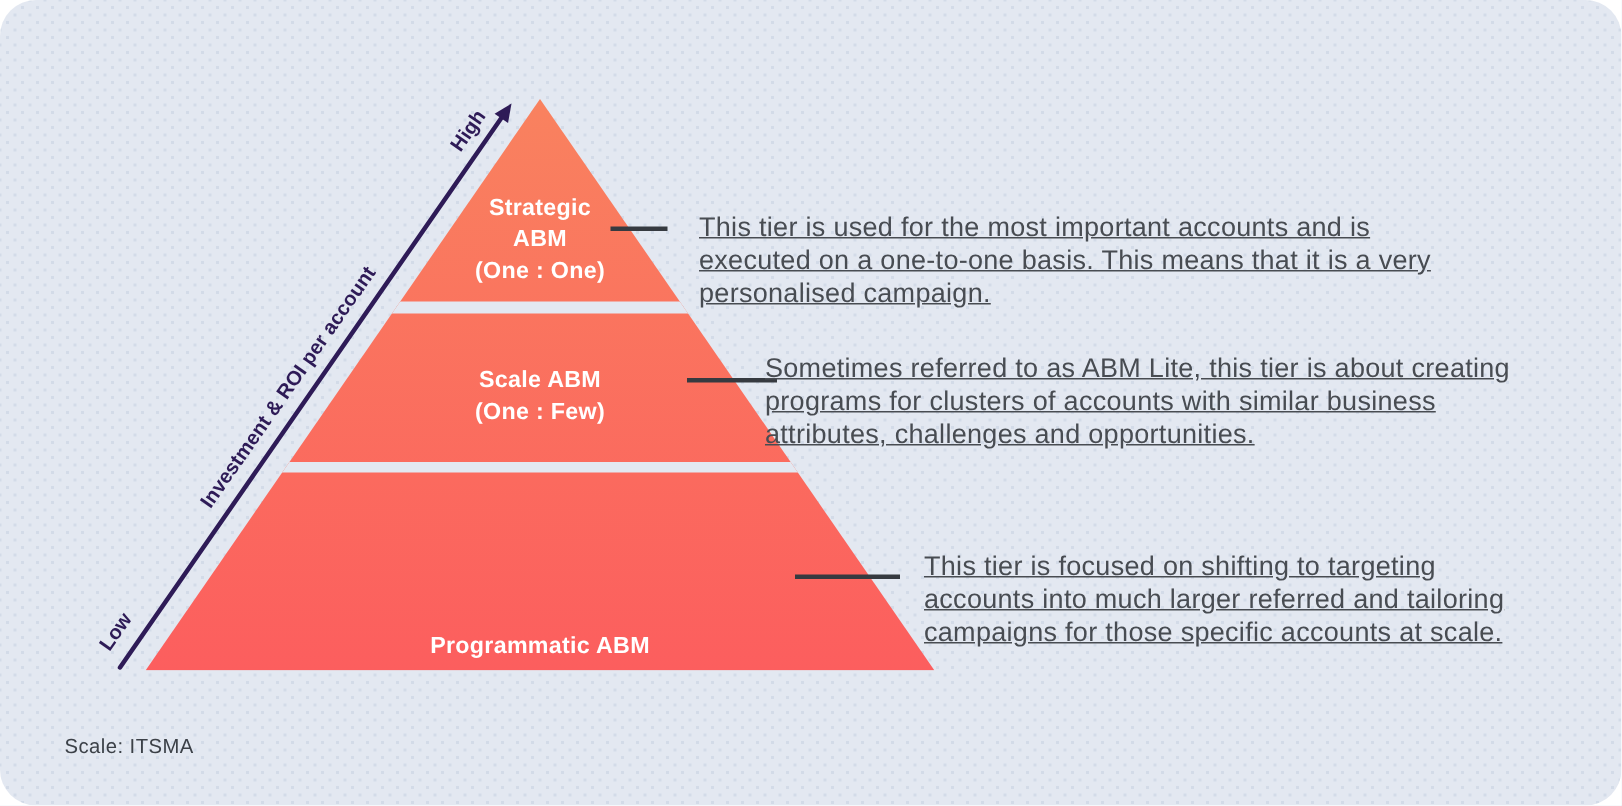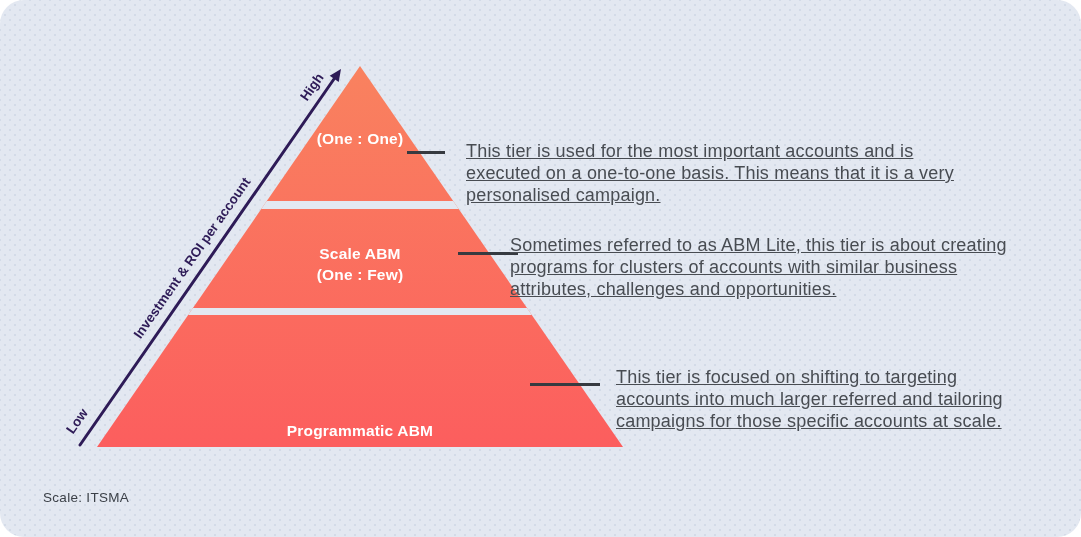--- a/index.html
+++ b/index.html
@@ -76,20 +76,21 @@
 
   <div class="rot low">Low</div>
   <div class="rot high">High</div>
   <div class="rot axis-title">Investment &amp; ROI per account</div>
 
   <div class="pyramid">
     <div class="gap gap1"></div>
     <div class="gap gap2"></div>
 
     <div class="tlabel t1">
+      <div class="tname">Strategic ABM</div>
       <div class="tratio">(One : One)</div>
     </div>
 
     <div class="tlabel t2">
       <div class="tname">Scale ABM</div>
       <div class="tratio">(One : Few)</div>
     </div>
 
     <div class="tlabel t3">
       <div class="tname">Programmatic ABM</div>

